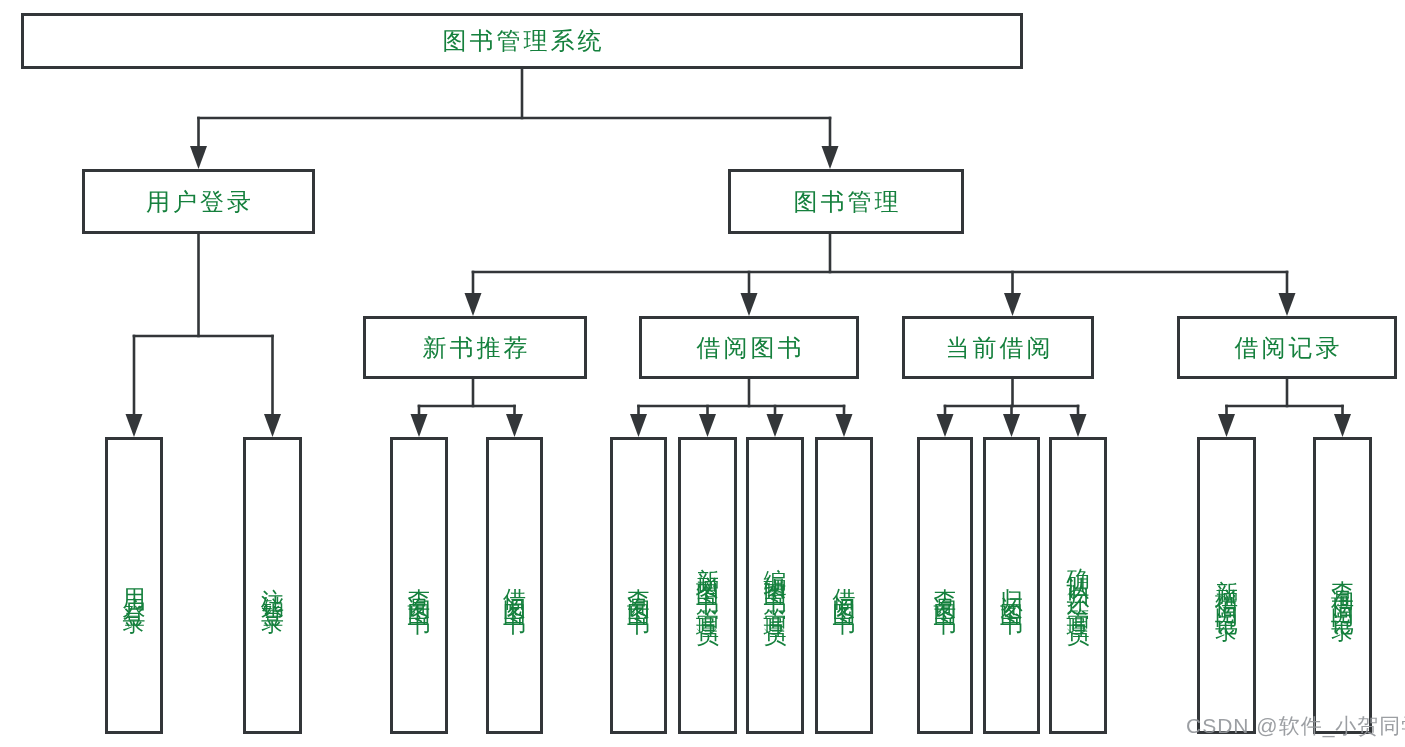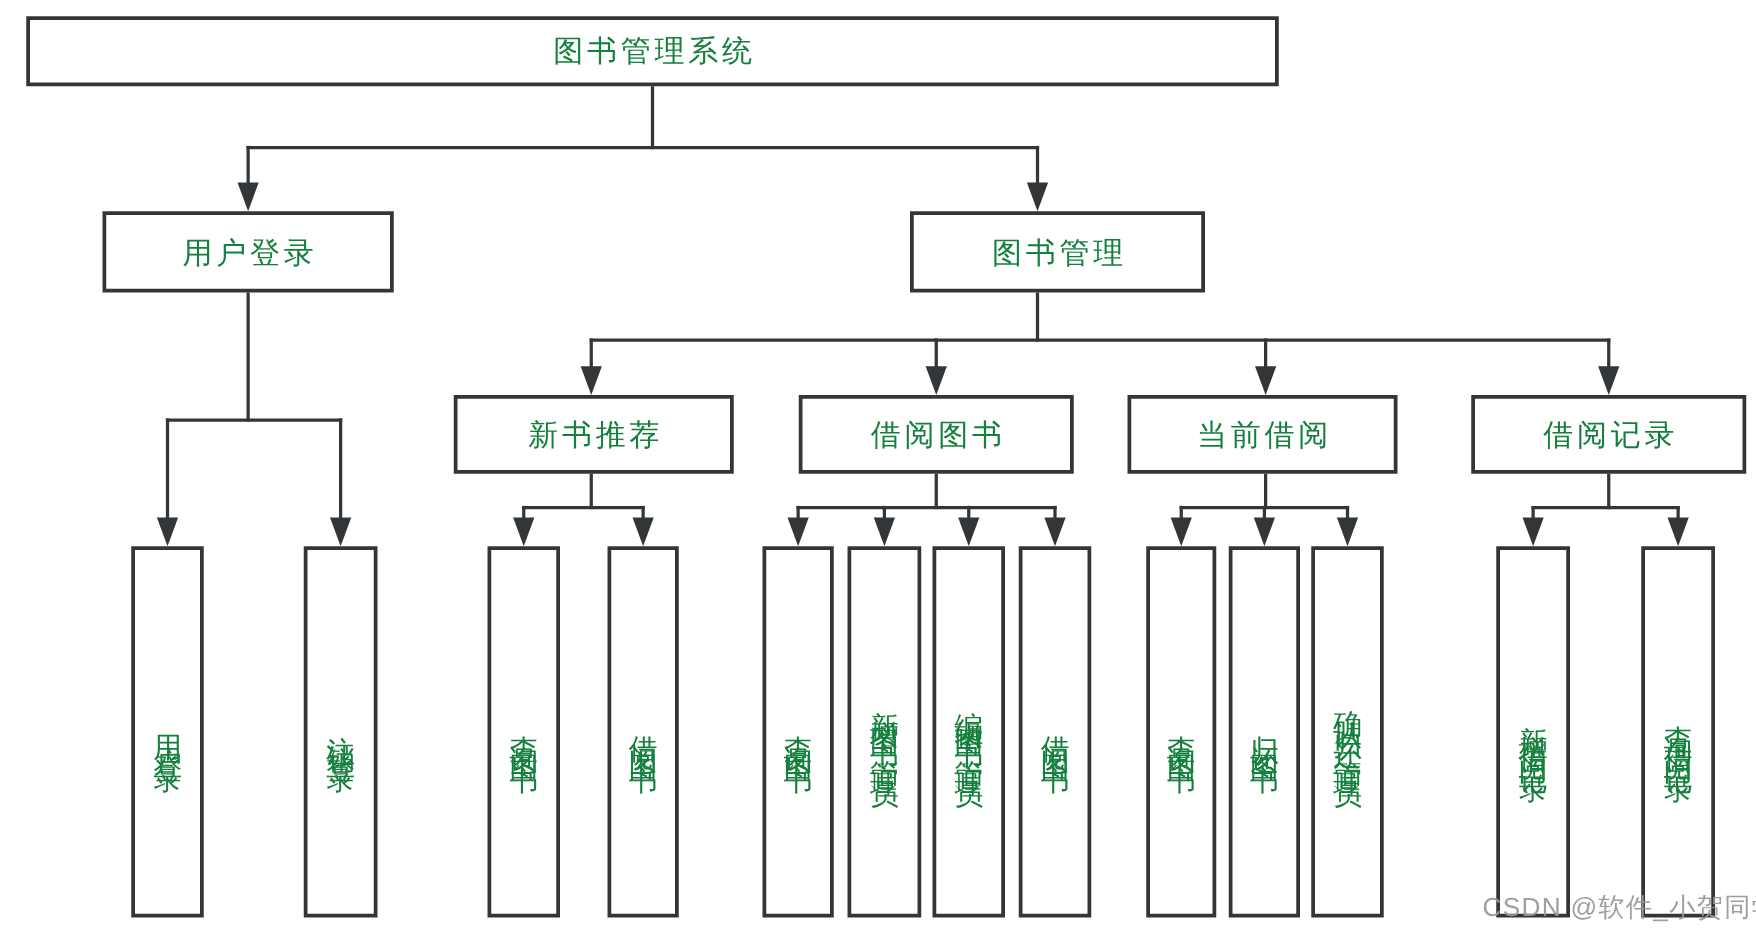--- a/index.html
+++ b/index.html
@@ -148,21 +148,21 @@
     </div>
     <div class="node v" style="left: 678px; top: 437px; width: 59px; height: 297px;">
       <span class="lbl">新增图书（管理员）</span>
     </div>
     <div class="node v" style="left: 746px; top: 437px; width: 58px; height: 297px;">
       <span class="lbl">编辑图书（管理员）</span>
     </div>
     <div class="node v" style="left: 815px; top: 437px; width: 58px; height: 297px;">
       <span class="lbl">借阅图书</span>
     </div>
-    <div class="node h" style="left: 902px; top: 316px; width: 216px; height: 63px;">
+    <div class="node h" style="left: 902px; top: 316px; width: 192px; height: 63px;">
       <span class="lbl">当前借阅</span>
     </div>
     <div class="node v" style="left: 917px; top: 437px; width: 56px; height: 297px;">
       <span class="lbl">查询图书</span>
     </div>
     <div class="node v" style="left: 983px; top: 437px; width: 57px; height: 297px;">
       <span class="lbl">归还图书</span>
     </div>
     <div class="node v" style="left: 1049px; top: 437px; width: 58px; height: 297px;">
       <span class="lbl">确认归还（管理员）</span>

